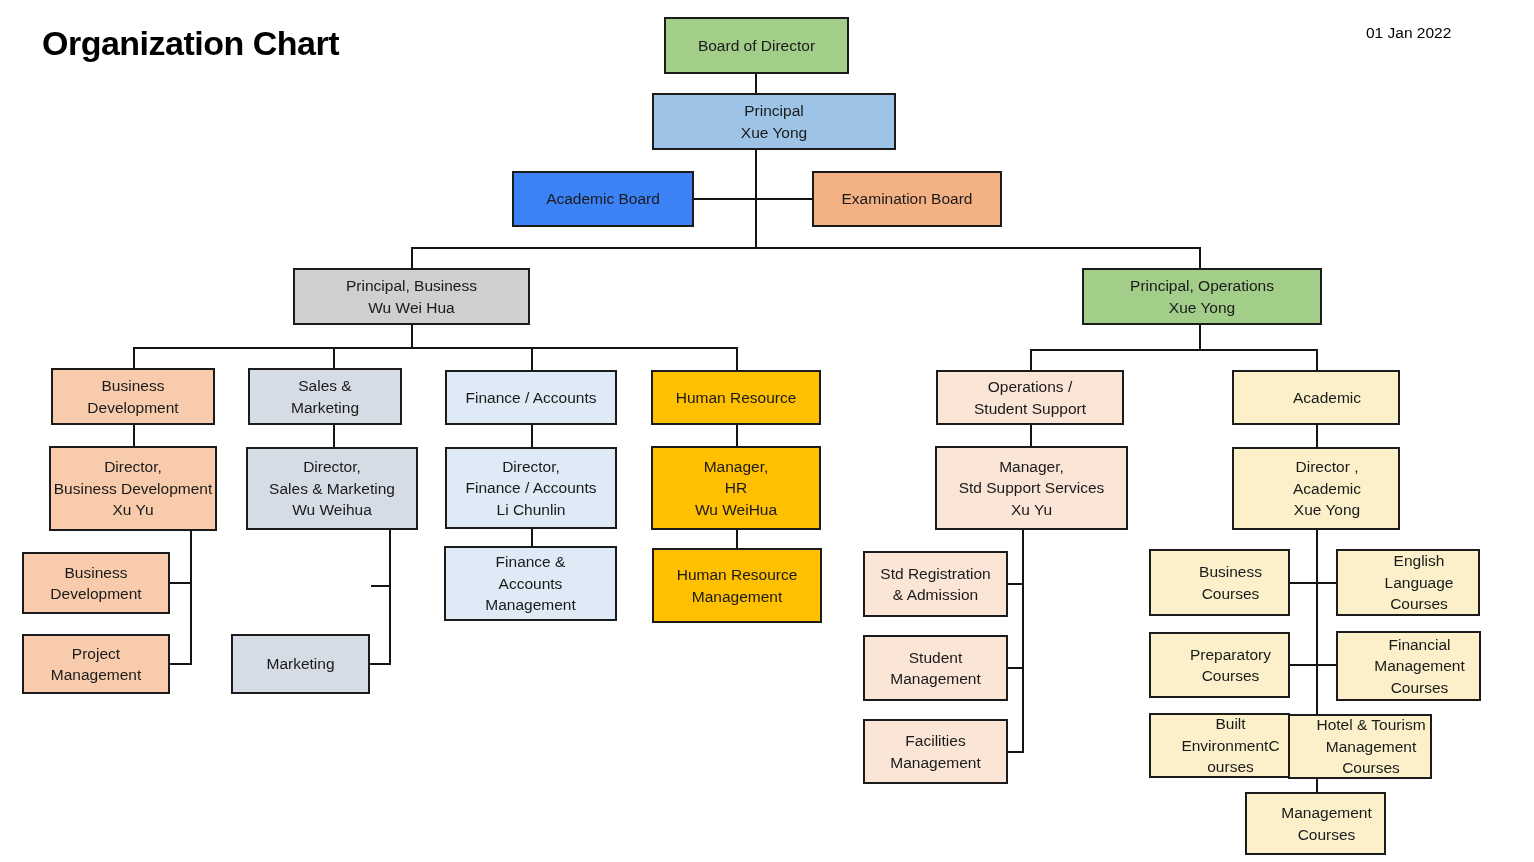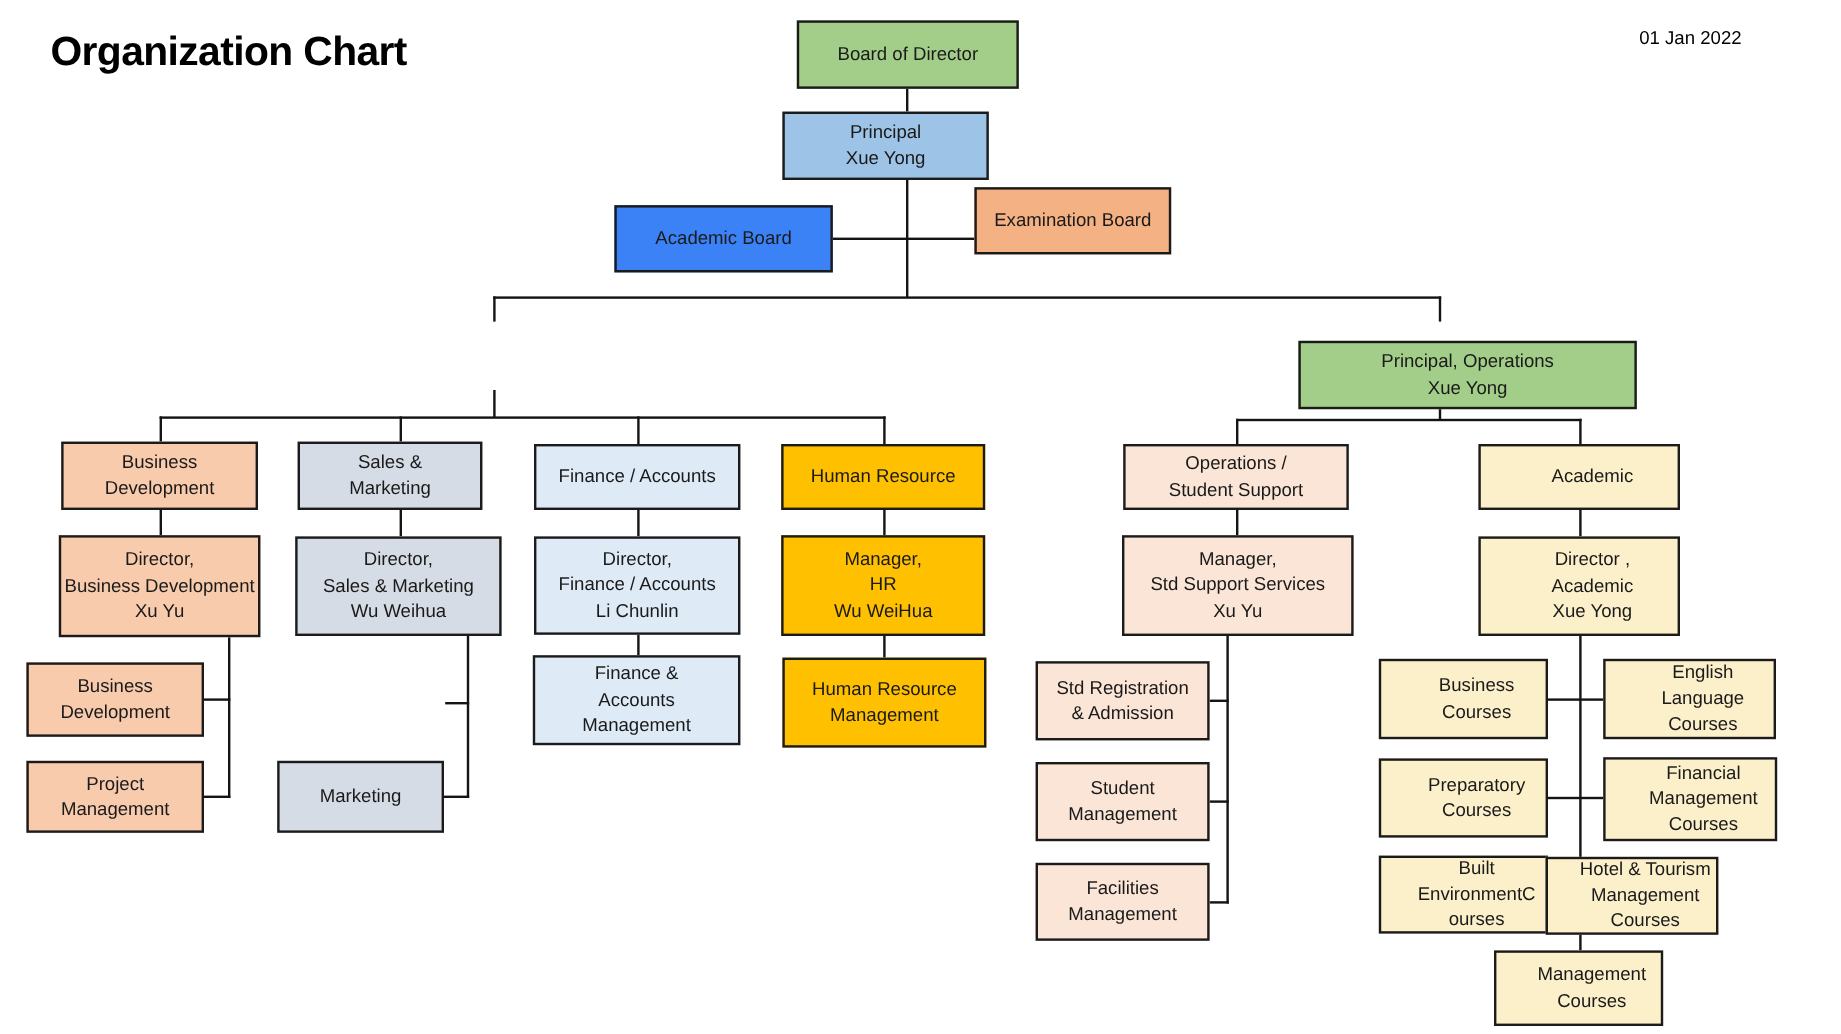--- a/index.html
+++ b/index.html
@@ -73,25 +73,27 @@
   <div class="line" style="left:1022px;top:530px;width:2px;height:223px"></div>
   <div class="line" style="left:1008px;top:583px;width:16px;height:2px"></div>
   <div class="line" style="left:1008px;top:667px;width:16px;height:2px"></div>
   <div class="line" style="left:1008px;top:751px;width:16px;height:2px"></div>
   <div class="line" style="left:1316px;top:530px;width:2px;height:262px"></div>
   <div class="line" style="left:1290px;top:582px;width:46px;height:2px"></div>
   <div class="line" style="left:1290px;top:664px;width:46px;height:2px"></div>
   <div class="line" style="left:1290px;top:745px;width:46px;height:2px"></div>
 
   <div class="node c-green" style="left:664px;top:17px;width:185px;height:57px">Board of Director</div>
-  <div class="node c-blue" style="left:652px;top:93px;width:172px;height:57px">Principal
+  <div class="node c-blue" style="left:652px;top:93px;width:244px;height:57px">Principal
 Xue Yong</div>
   <div class="node c-yellow" style="left:512px;top:171px;width:182px;height:56px">Academic Board</div>
-  <div class="node c-orange" style="left:812px;top:156px;width:164px;height:56px">Examination Board</div>
-  <div class="node c-green" style="left:1082px;top:284px;width:282px;height:57px">Principal, Operations
+  <div class="node c-orange" style="left:812px;top:171px;width:190px;height:56px">Examination Board</div>
+  <div class="node c-gray" style="left:293px;top:268px;width:237px;height:57px">Principal, Business
+Wu Wei Hua</div>
+  <div class="node c-green" style="left:1082px;top:268px;width:240px;height:57px">Principal, Operations
 Xue Yong</div>
 
   <div class="node c-peach" style="left:51px;top:368px;width:164px;height:57px">Business
 Development</div>
   <div class="node c-peach" style="left:49px;top:446px;width:168px;height:85px">Director,
 Business Development
 Xu Yu</div>
   <div class="node c-peach" style="left:22px;top:552px;width:148px;height:62px">Business
 Development</div>
   <div class="node c-peach" style="left:22px;top:634px;width:148px;height:60px">Project

